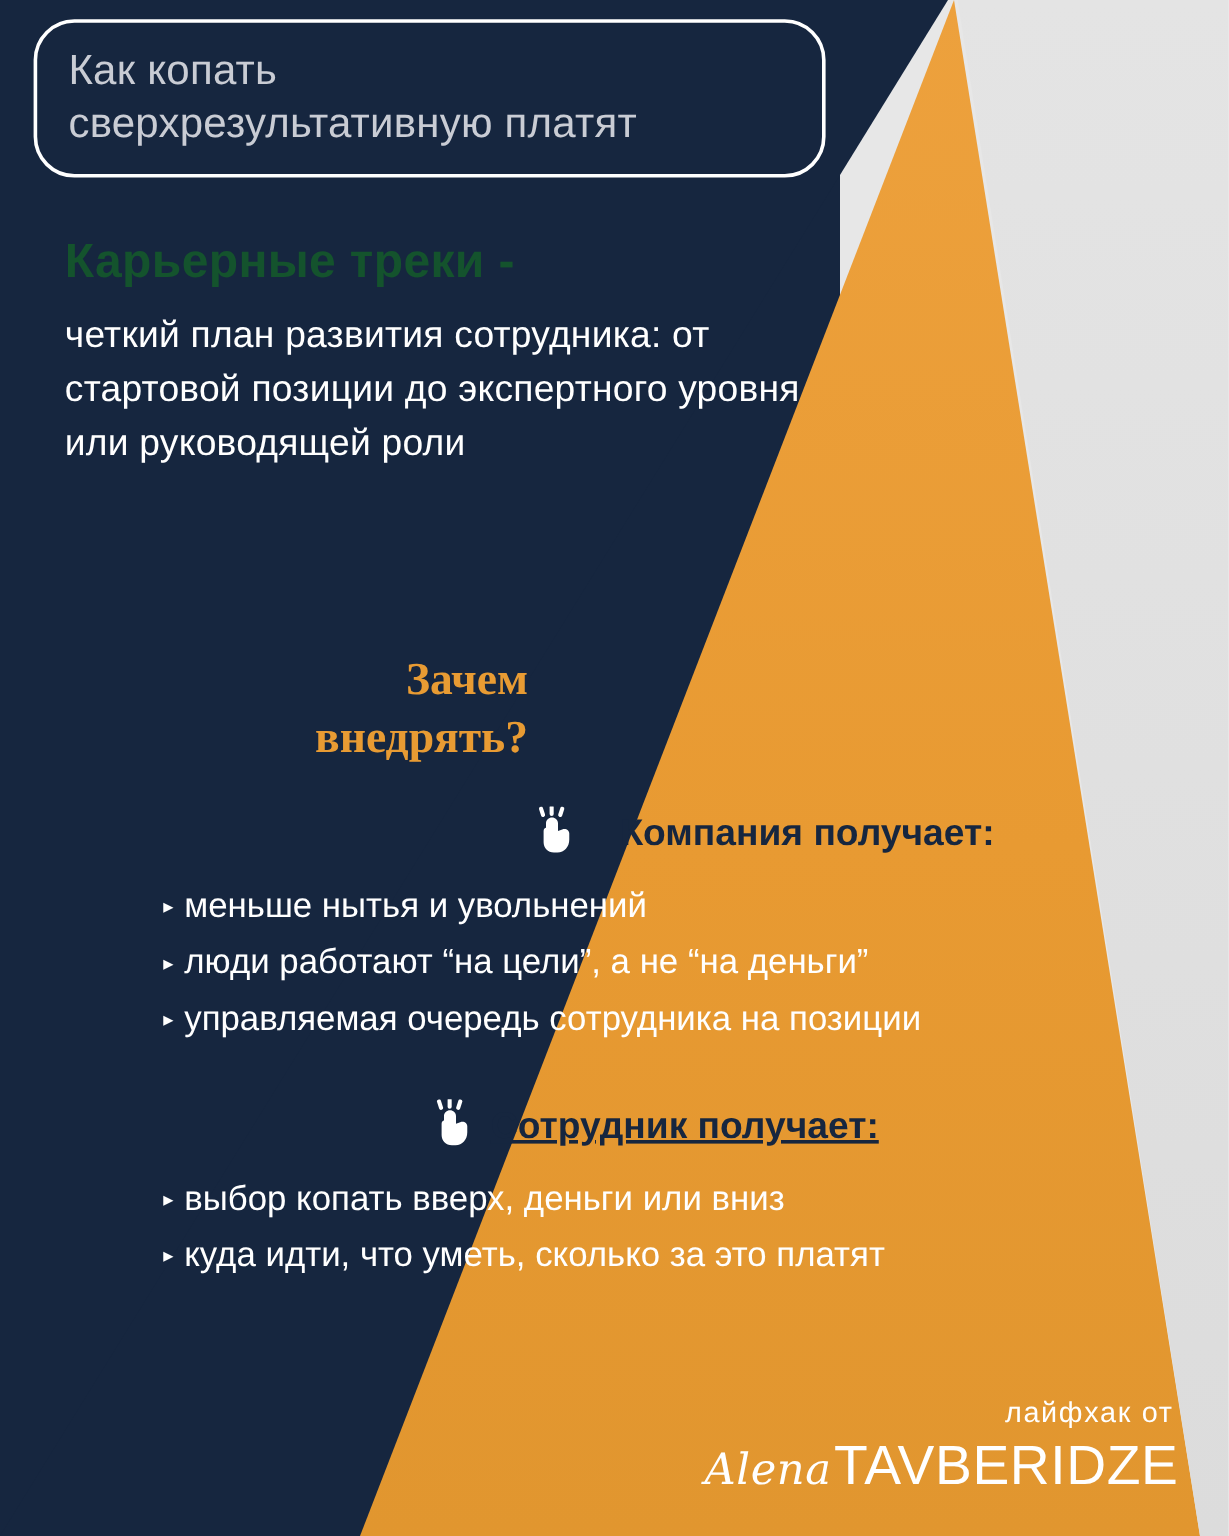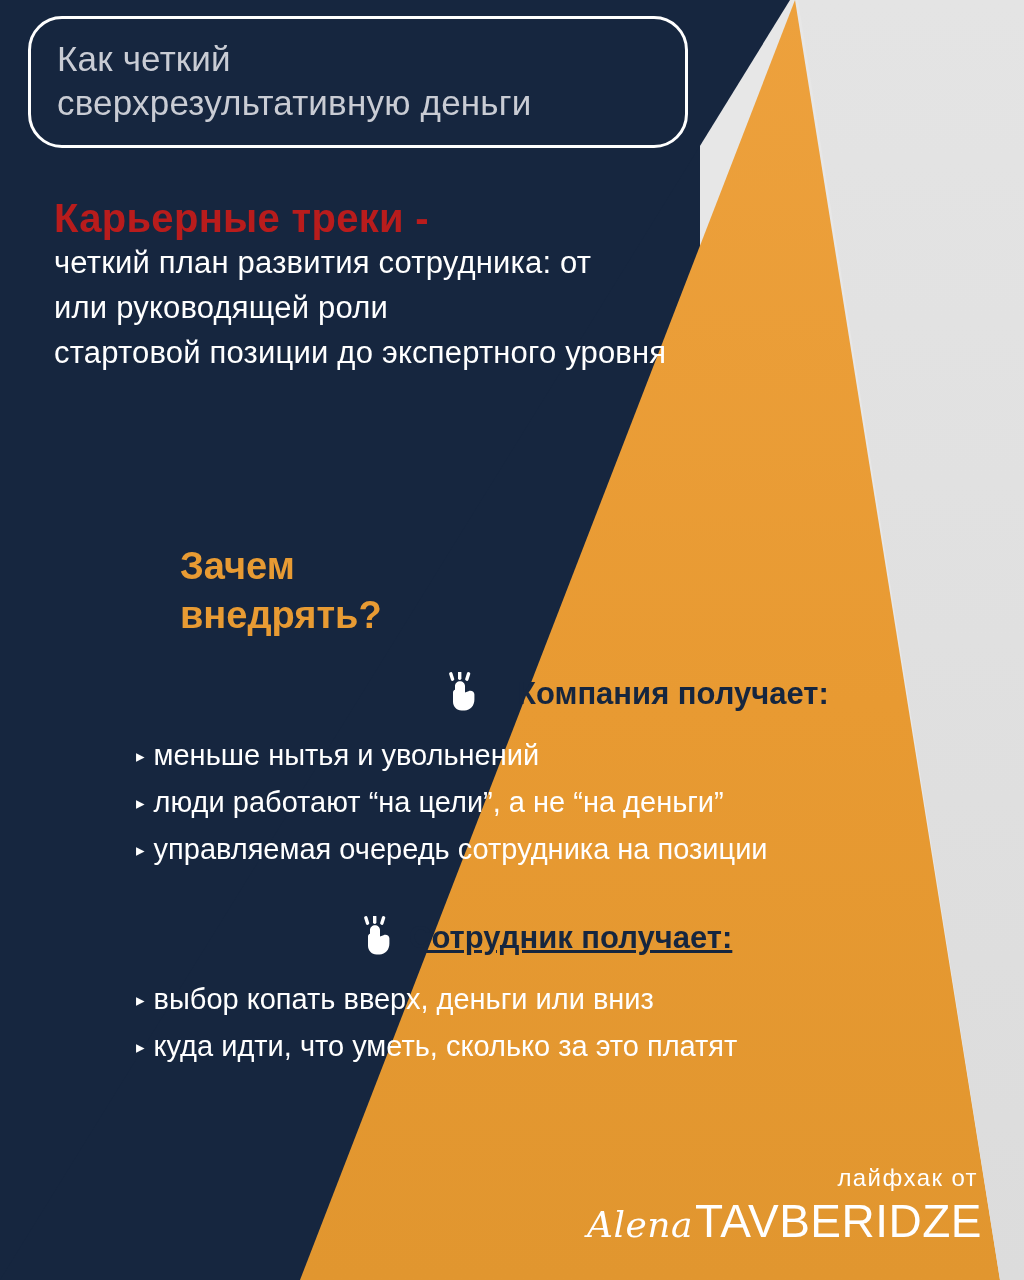--- a/index.html
+++ b/index.html
@@ -75,44 +75,45 @@
     letter-spacing: 0.2px;
   }
 
   .lead {
     position: absolute;
     left: 54px;
     top: 196px;
     width: 800px;
   }
   .lead .headline {
-    color: #b91c1c;
+    color: #14532d;
     font-size: 40px;
     font-weight: bold;
-    margin-bottom: 0;
+    margin-bottom: 16px;
     letter-spacing: 0.3px;
   }
   .lead .body-line {
     color: #ffffff;
     font-size: 31px;
     line-height: 1.45;
     letter-spacing: 0.2px;
     white-space: nowrap;
   }
 
   .why {
     position: absolute;
     left: 180px;
     top: 542px;
     width: 260px;
-    text-align: left;
+    text-align: right;
     color: #e89b33;
     font-size: 38px;
     font-weight: bold;
     line-height: 1.28;
+    font-family: Liberation Serif, serif;
   }
 
   .section {
     position: absolute;
   }
   .section-head {
     display: flex;
     align-items: flex-end;
     gap: 14px;
     color: #16263f;
@@ -196,29 +197,29 @@
 
   <div class="bg-light"></div>
   <div class="bg-navy-block"></div>
   <div class="bg-navy-shape"></div>
   <div class="bg-orange"></div>
   <div class="bg-grey-right"></div>
 
   <div class="content">
 
     <div class="title-box">
-      <div class="line">Как четкий</div>
-      <div class="line">сверхрезультативную деньги</div>
+      <div class="line">Как копать</div>
+      <div class="line">сверхрезультативную платят</div>
     </div>
 
     <div class="lead">
       <div class="headline">Карьерные треки -</div>
       <div class="body-line">четкий план развития сотрудника: от</div>
+      <div class="body-line">стартовой позиции до экспертного уровня</div>
       <div class="body-line">или руководящей роли</div>
-      <div class="body-line">стартовой позиции до экспертного уровня</div>
     </div>
 
     <div class="why">
       <div>Зачем</div>
       <div>внедрять?</div>
     </div>
 
     <div class="section sec-company">
       <div class="section-head">
         <span class="hand-icon">

